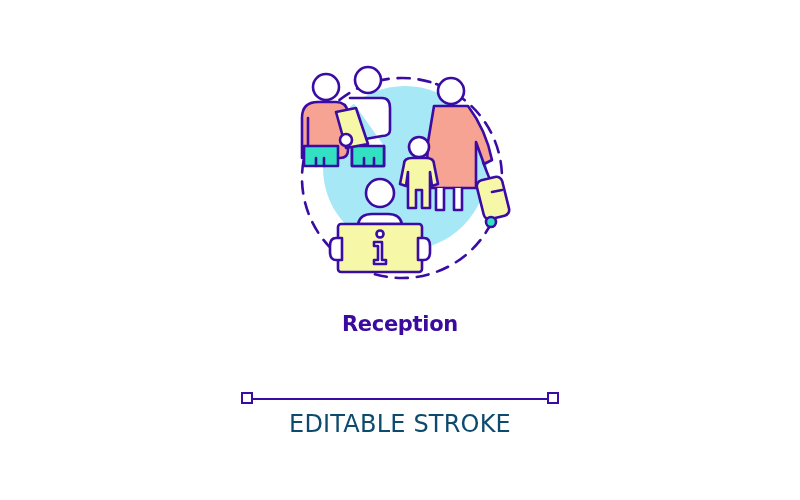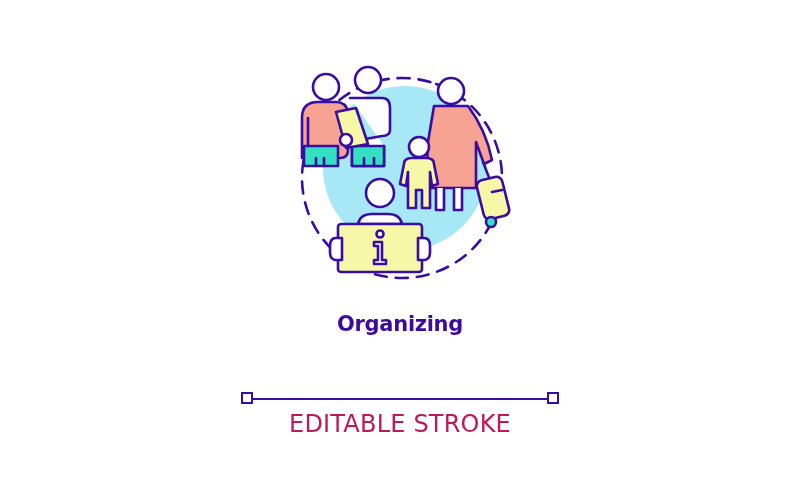--- a/index.html
+++ b/index.html
@@ -68,22 +68,22 @@
       <path d="M138 178 L144 178 Q150 178 150 186 L150 192 Q150 200 144 200 L138 200 Z" fill="#ffffff"></path>
       <g>
         <circle cx="100" cy="174" r="3.5" fill="#ffffff"></circle>
         <path d="M94 182 L102 182 L102 200 L106 200 L106 204 L94 204 L94 200 L98 200 L98 186 L94 186 Z" fill="#ffffff"></path>
       </g>
     </g>
   </g>
 </svg>
 
 <div class="title" style="color:#3b0a9e;">
-  <div>Organizing</div>
+  <div>Reception</div>
 </div>
 
 <svg class="stroke-line" viewBox="0 0 320 14" xmlns="http://www.w3.org/2000/svg">
   <line x1="10" y1="7" x2="310" y2="7" stroke="#3a0ca3" stroke-width="2"></line>
   <rect x="2" y="1" width="10" height="10" fill="#ffffff" stroke="#3a0ca3" stroke-width="2"></rect>
   <rect x="308" y="1" width="10" height="10" fill="#ffffff" stroke="#3a0ca3" stroke-width="2"></rect>
 </svg>
 
-<div class="caption" style="color:#be185d;">EDITABLE STROKE</div>
+<div class="caption" style="color:#0c4a6e;">EDITABLE STROKE</div>
 
 </body></html>

